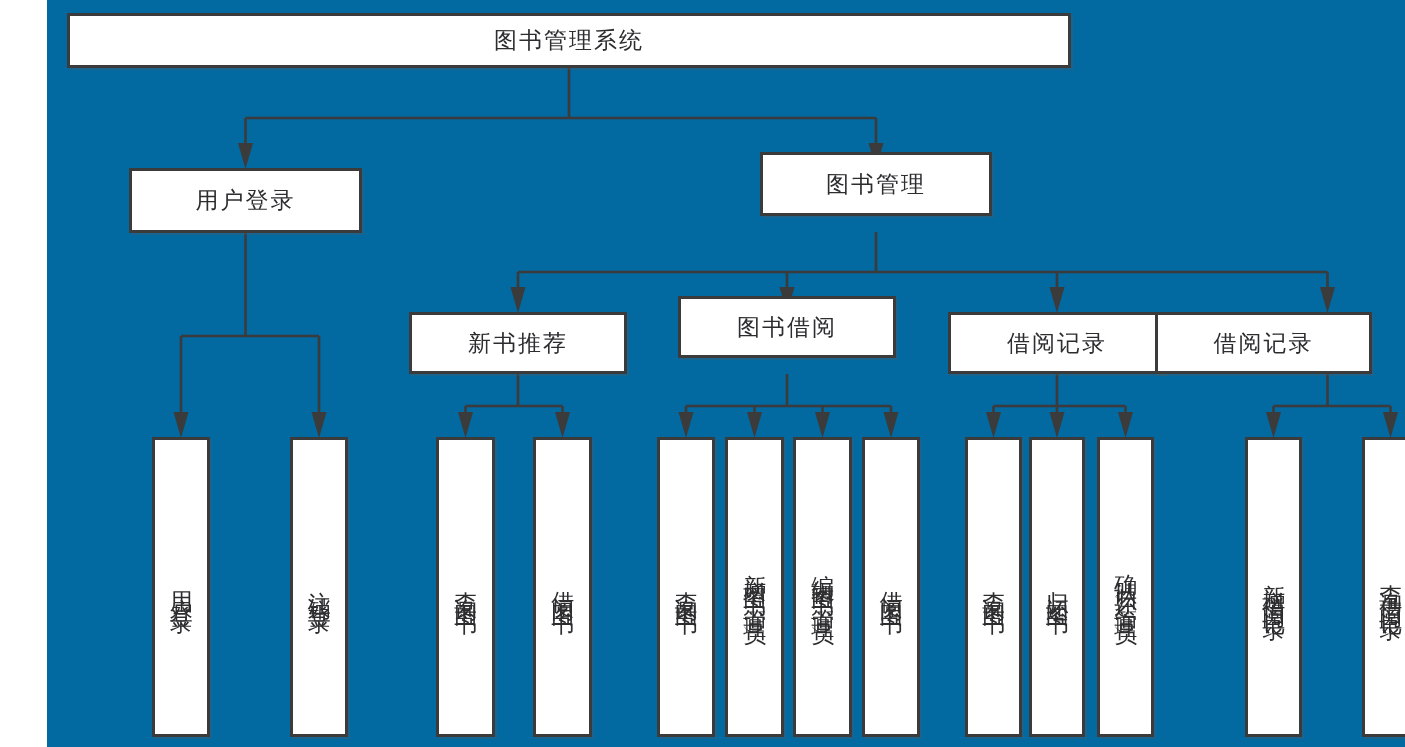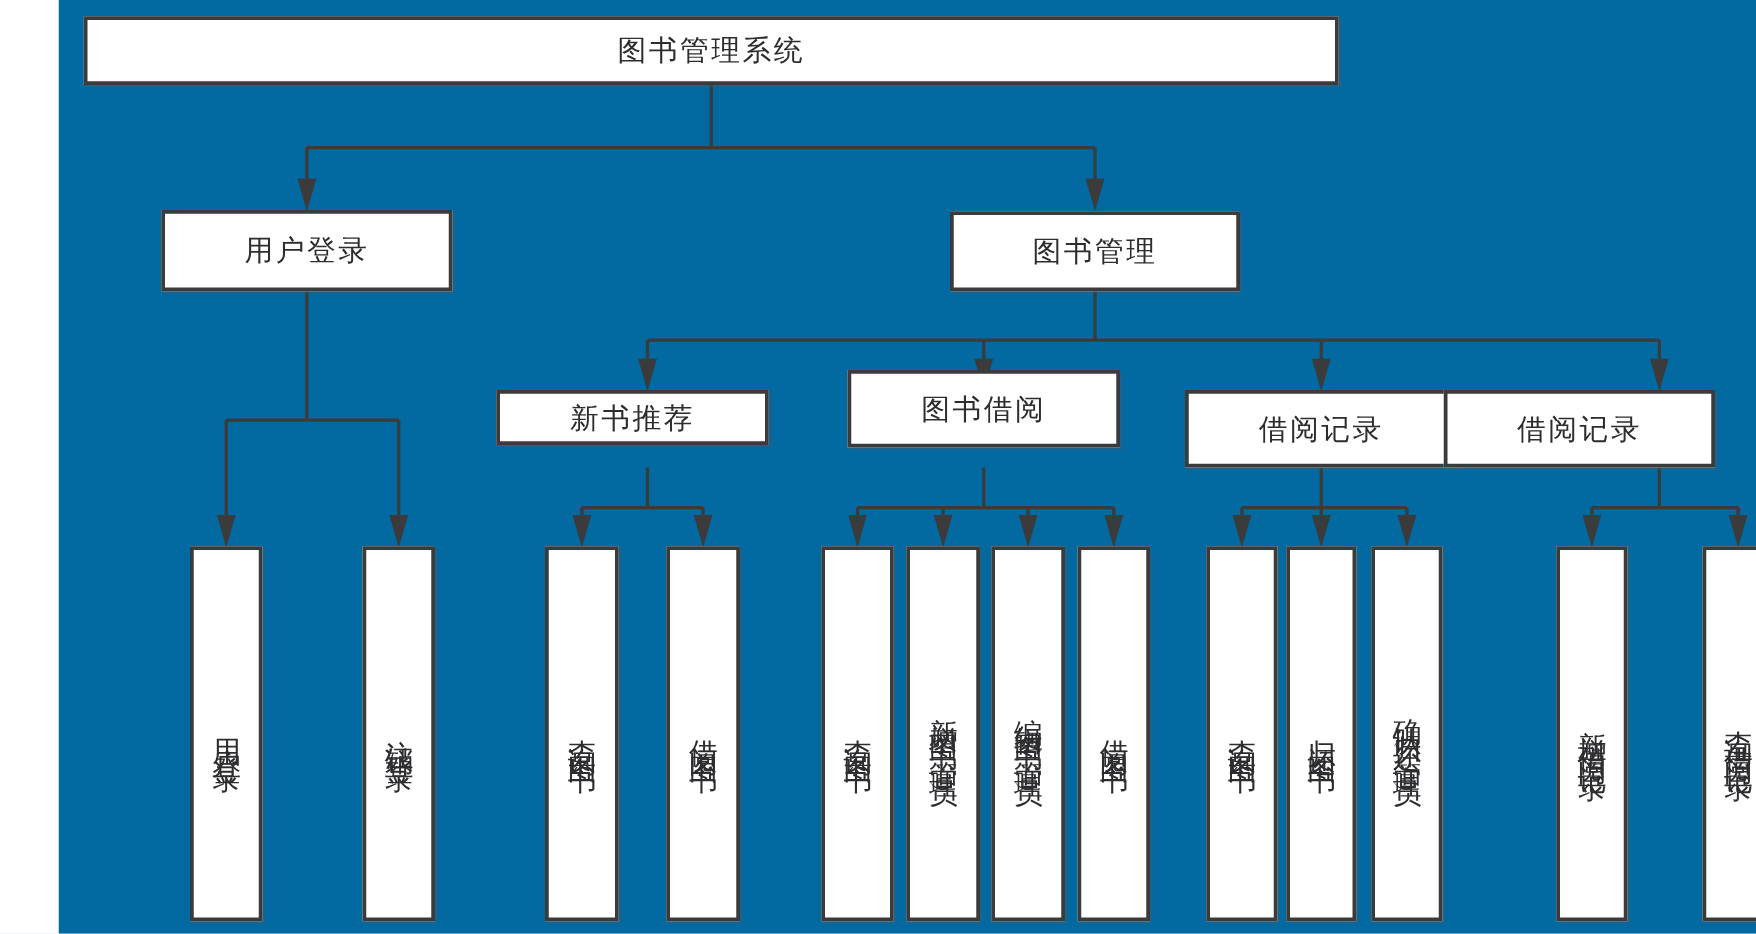--- a/index.html
+++ b/index.html
@@ -115,24 +115,24 @@
       <line x1="1343.5" y1="406" x2="1343.5" y2="416" stroke="#3b3b3b" stroke-width="2.6"></line>
       <polygon points="1336,412 1351,412 1343.5,438" fill="#3b3b3b"></polygon>
     </svg>
   <div id="nodes">
       <div class="node h" style="left: 20px; top: 13px; width: 1004px; height: 55px;">
         <span class="lbl">图书管理系统</span>
       </div>
       <div class="node h" style="left: 82px; top: 168px; width: 233px; height: 65px;">
         <span class="lbl">用户登录</span>
       </div>
-      <div class="node h" style="left: 713px; top: 169px; width: 232px; height: 64px;">
+      <div class="node h" style="left: 713px; top: 152px; width: 232px; height: 64px;">
         <span class="lbl">图书管理</span>
       </div>
-      <div class="node h" style="left: 350px; top: 312px; width: 218px; height: 44px; text-align: right;">
+      <div class="node h" style="left: 362px; top: 312px; width: 218px; height: 62px; text-align: right;">
         <span class="lbl">新书推荐</span>
       </div>
       <div class="node h" style="left: 631px; top: 296px; width: 218px; height: 62px;">
         <span class="lbl">图书借阅</span>
       </div>
       <div class="node h" style="left: 901px; top: 312px; width: 218px; height: 62px;">
         <span class="lbl">借阅记录</span>
       </div>
       <div class="node h" style="left: 1108px; top: 312px; width: 217px; height: 62px;">
         <span class="lbl">借阅记录</span>

